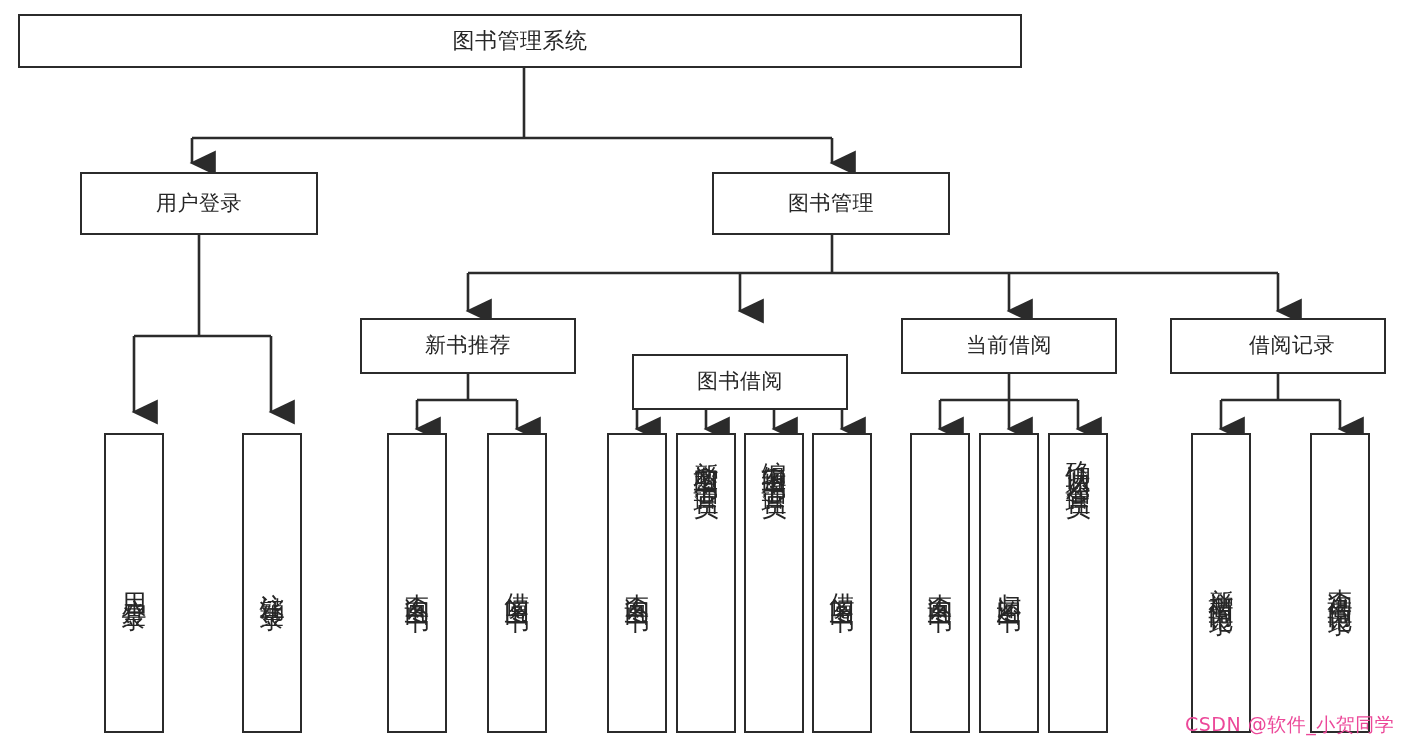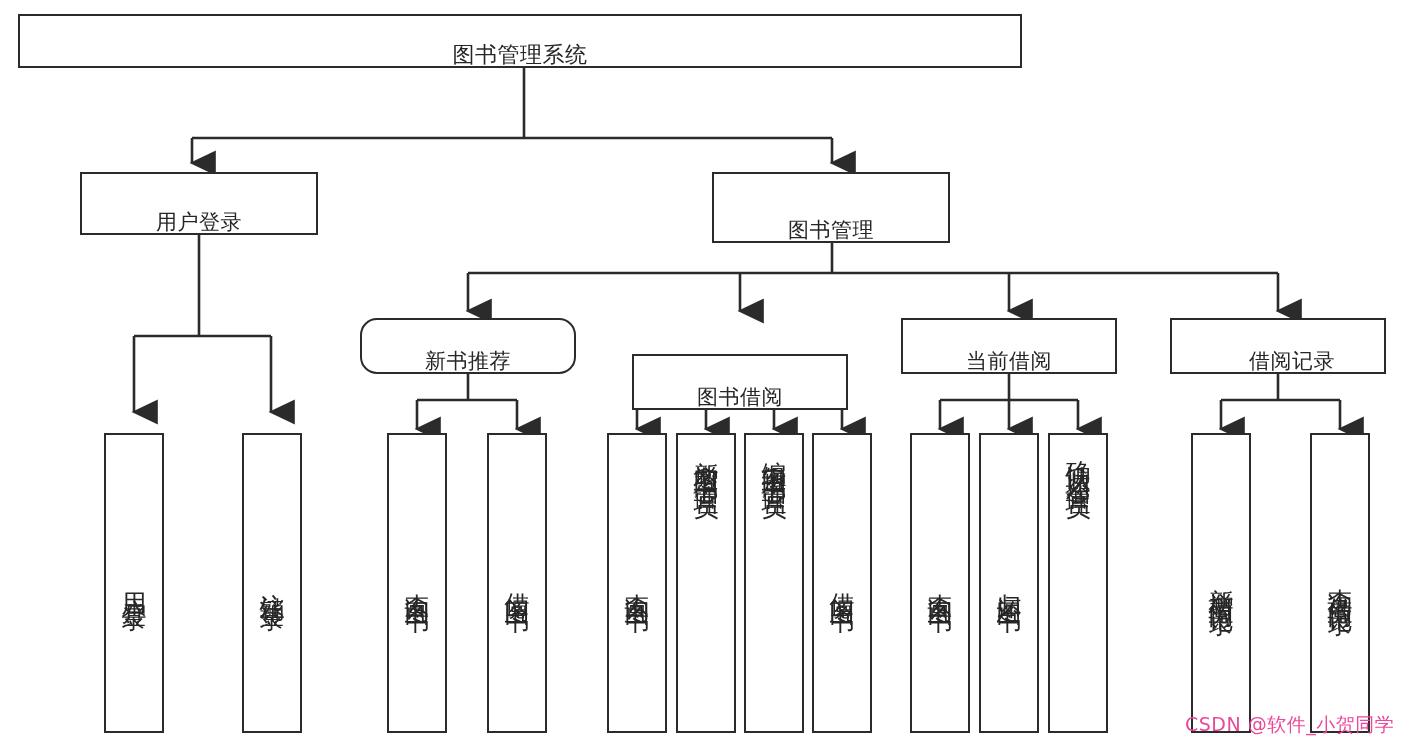--- a/index.html
+++ b/index.html
@@ -25,21 +25,21 @@
     width: 1405px;
     height: 747px;
     pointer-events: none;
   }
   .node {
     position: absolute;
     box-sizing: border-box;
     background: #ffffff;
     border: 2.4px solid #2b2b2b;
     display: flex;
-    align-items: flex-end;
+    align-items: center;
     justify-content: center;
     color: #262626;
     z-index: 2;
   }
   .node .label {
     display: block;
     text-align: center;
     line-height: 1.02;
     letter-spacing: 0.5px;
     white-space: nowrap;
@@ -137,25 +137,25 @@
     </g>
   </svg>
 
   <div class="node h root" style="left:18px; top:14px; width:1004px; height:54px;">
     <span class="label">图书管理系统</span>
   </div>
 
   <div class="node h" style="left:80px; top:172px; width:238px; height:63px;">
     <span class="label">用户登录</span>
   </div>
-  <div class="node h" style="left:712px; top:172px; width:238px; height:71px;">
+  <div class="node h" style="left:712px; top:172px; width:238px; height:63px;">
     <span class="label">图书管理</span>
   </div>
 
-  <div class="node h" style="left:360px; top:318px; width:216px; height:56px;border-radius:17px;">
+  <div class="node h" style="left:360px; top:318px; width:216px; height:56px;">
     <span class="label">新书推荐</span>
   </div>
   <div class="node h" style="left:632px; top:318px; width:216px; height:56px;margin-top:36px;">
     <span class="label">图书借阅</span>
   </div>
   <div class="node h" style="left:901px; top:318px; width:216px; height:56px;">
     <span class="label">当前借阅</span>
   </div>
   <div class="node h" style="left:1170px; top:318px; width:216px; height:56px;padding-left:28px;">
     <span class="label">借阅记录</span>

